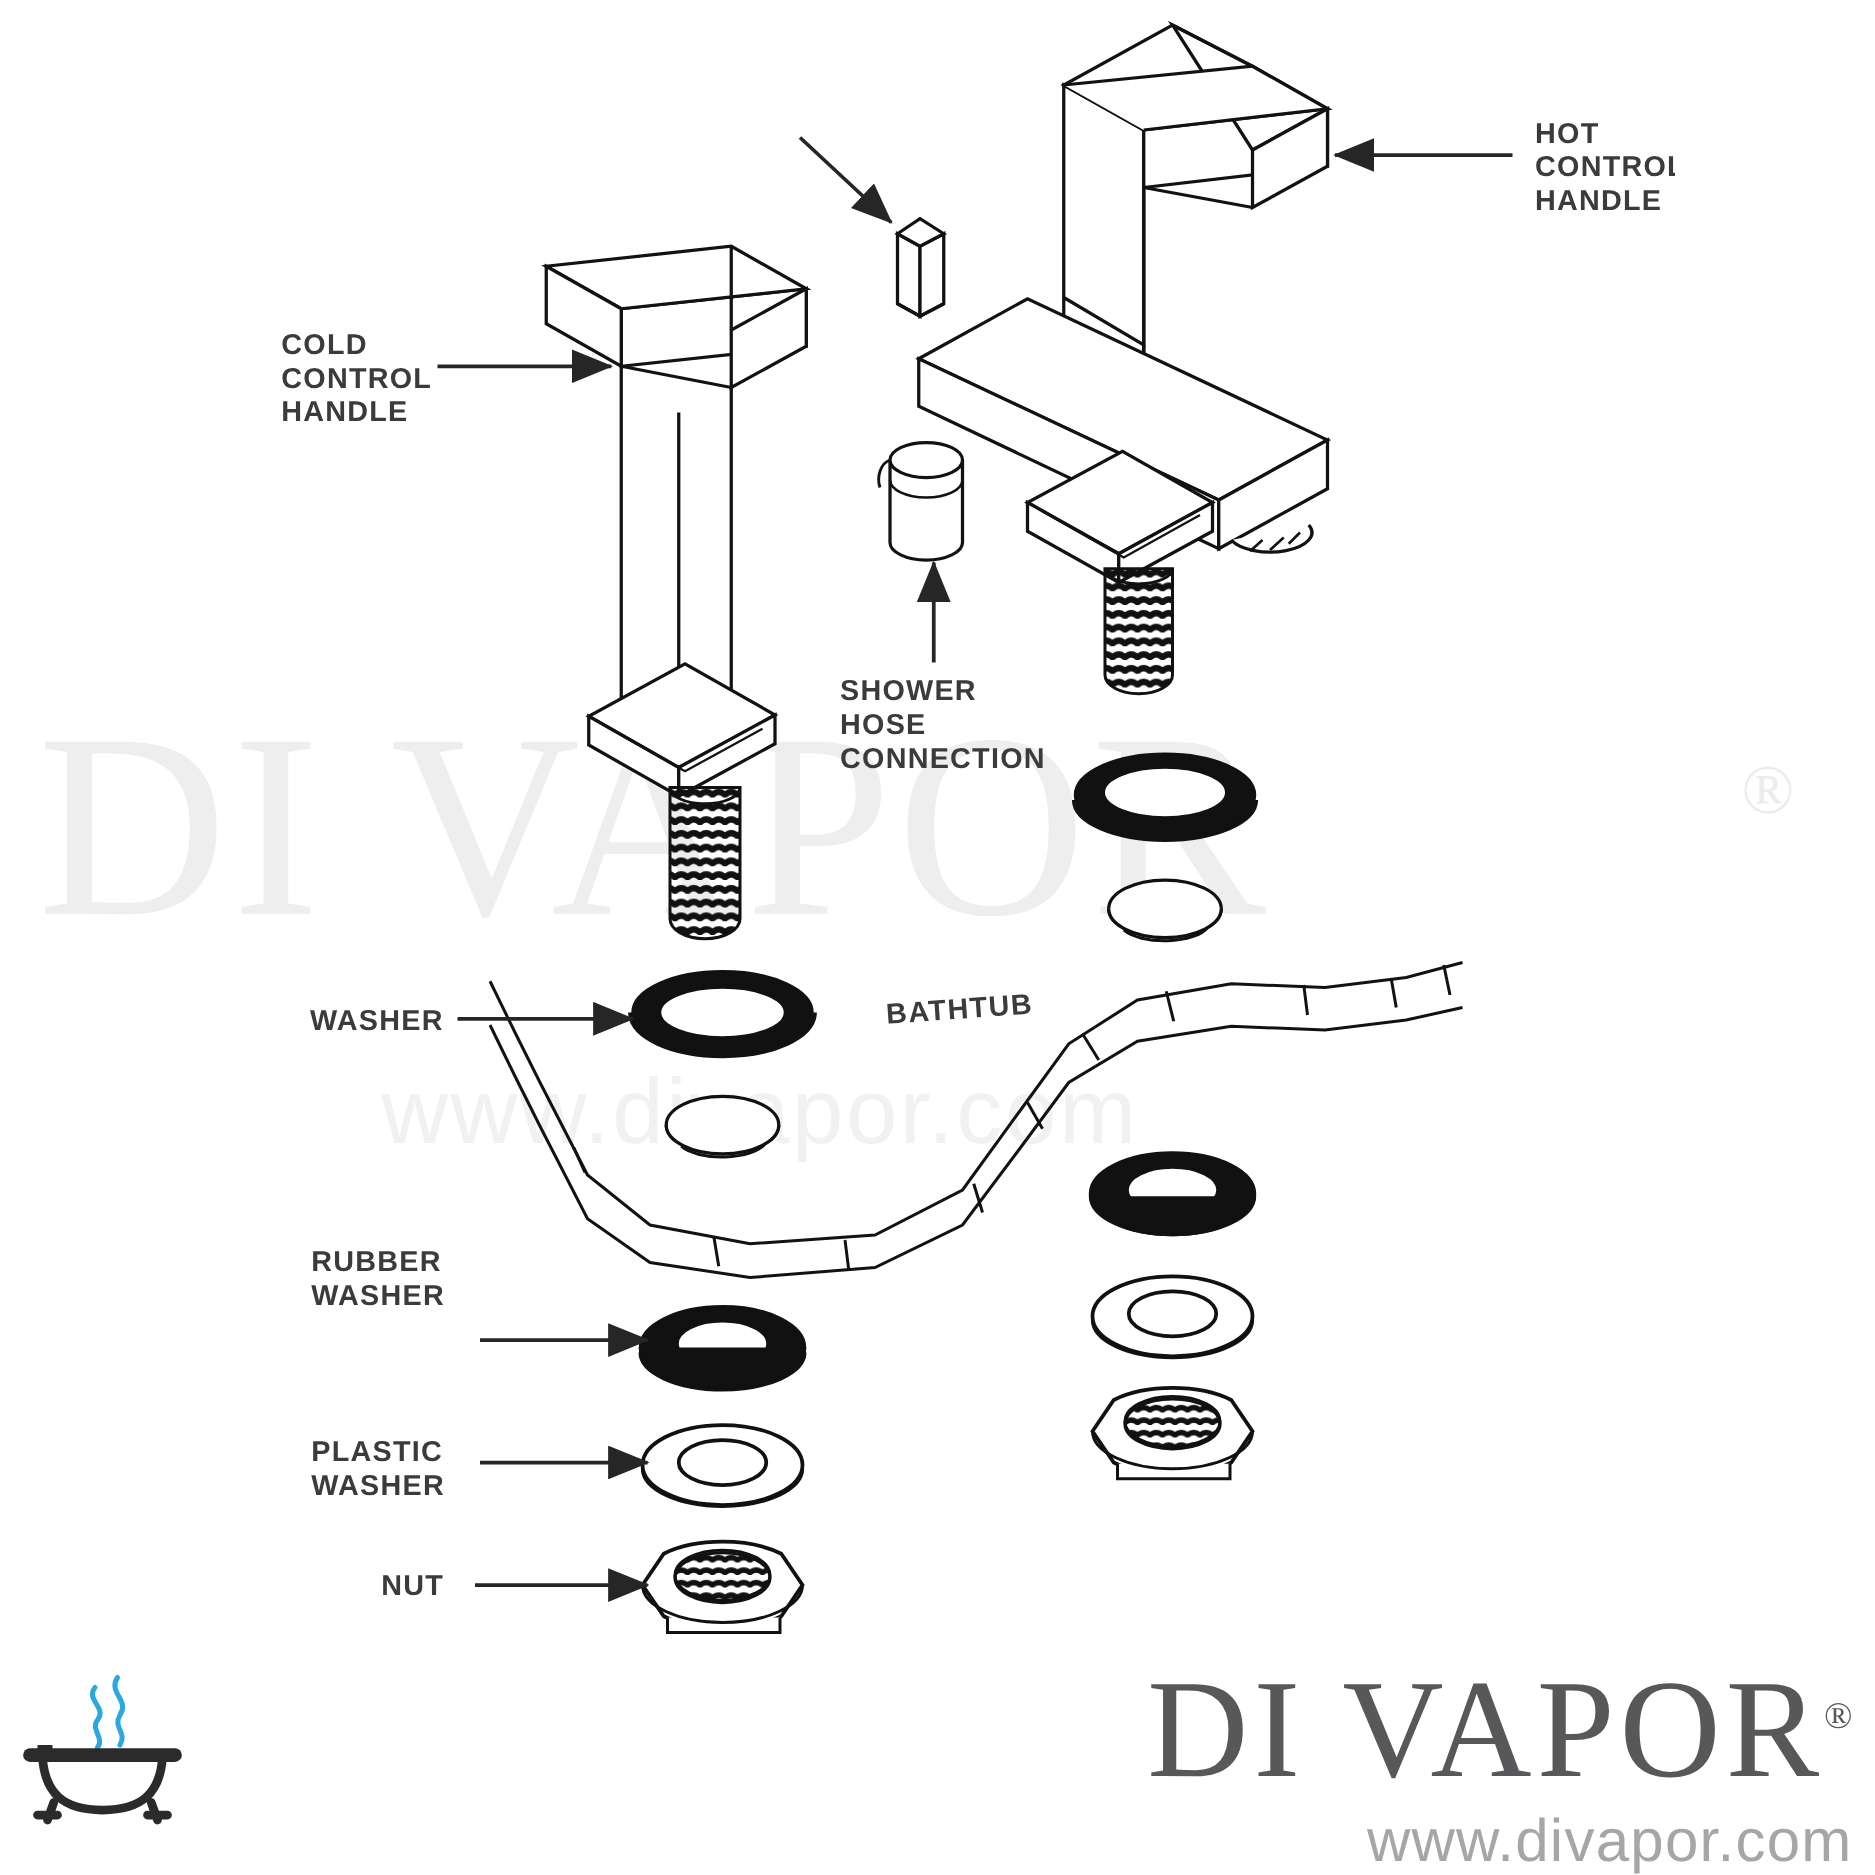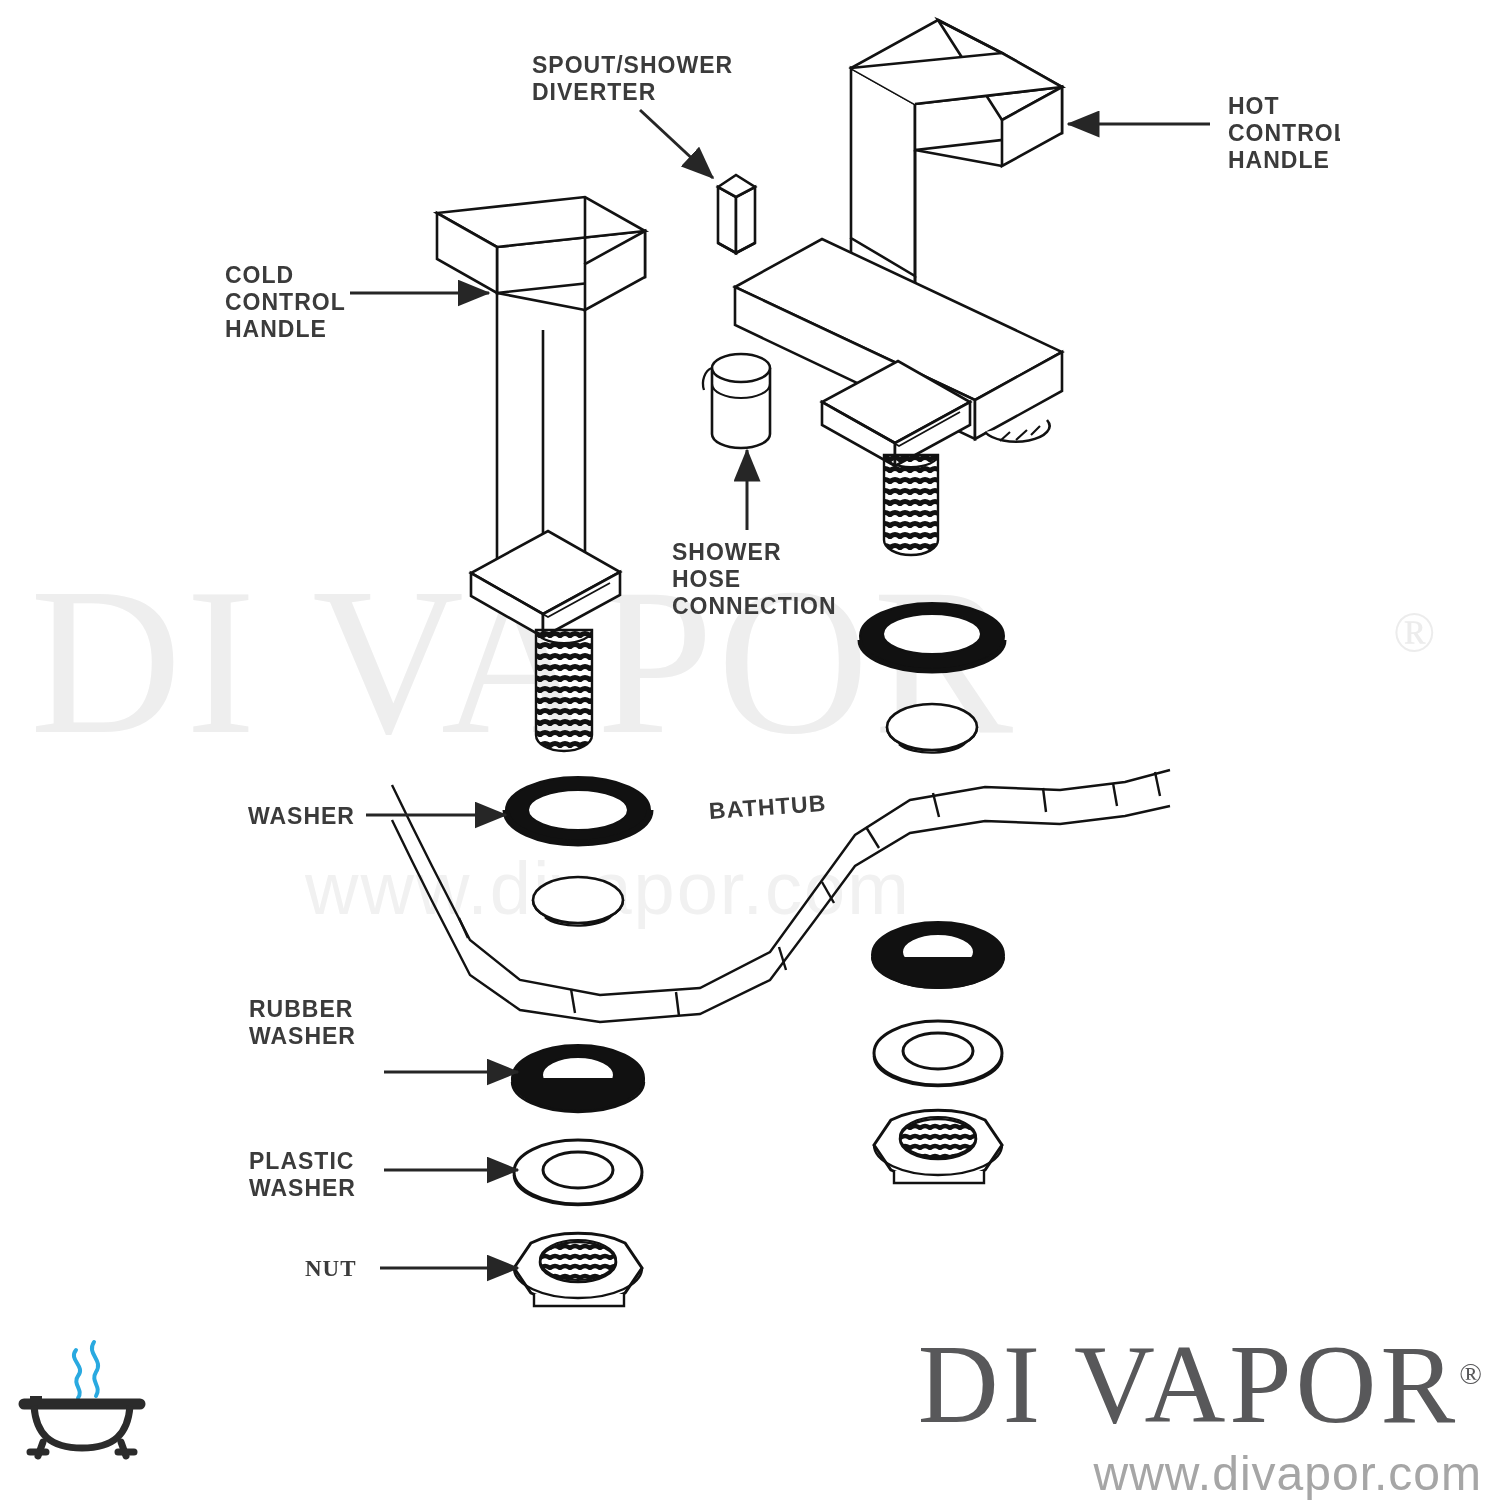--- a/index.html
+++ b/index.html
@@ -269,22 +269,20 @@
       <line x1="1210" y1="124" x2="1068" y2="124" marker-end="url(#arrowhead)"></line>
       <line x1="350" y1="293" x2="489" y2="293" marker-end="url(#arrowhead)"></line>
       <line x1="747" y1="530" x2="747" y2="450" marker-end="url(#arrowhead)"></line>
       <line x1="366" y1="815" x2="506" y2="815" marker-end="url(#arrowhead)"></line>
       <line x1="384" y1="1072" x2="518" y2="1072" marker-end="url(#arrowhead)"></line>
       <line x1="384" y1="1170" x2="518" y2="1170" marker-end="url(#arrowhead)"></line>
       <line x1="380" y1="1268" x2="518" y2="1268" marker-end="url(#arrowhead)"></line>
     </g>
   </svg>
 
-  <div class="lbl" style="left:532px;top:52px;">SPOUT/SHOWER
-DIVERTER</div>
 
   <div class="lbl" style="left:1228px;top:93px;width:112px;overflow:hidden;">HOT
 CONTROL
 HANDLE</div>
 
   <div class="lbl" style="left:225px;top:231px;margin-top:31px;">COLD
 CONTROL
 HANDLE</div>
 
   <div class="lbl" style="left:672px;top:539px;">SHOWER
@@ -294,21 +292,21 @@
   <div class="lbl" style="left:248px;top:803px;">WASHER</div>
 
   <div class="lbl-bathtub" style="left:708px;top:798px;">BATHTUB</div>
 
   <div class="lbl" style="left:249px;top:996px;">RUBBER
 WASHER</div>
 
   <div class="lbl" style="left:249px;top:1148px;">PLASTIC
 WASHER</div>
 
-  <div class="lbl" style="left:305px;top:1255px;font-family:Liberation Serif, serif;">NUT</div>
+  <div class="lbl" style="left:305px;top:1255px;">NUT</div>
 
   <div class="bathstore">
     <svg width="132" height="132" viewBox="0 0 132 132">
 
       <g fill="none" stroke="#29a9e0" stroke-width="4" stroke-linecap="round">
         <path d="M60,20 C52,30 70,36 62,46 C56,54 68,60 62,68"></path>
         <path d="M78,12 C70,24 88,30 80,42 C74,52 86,56 80,66"></path>
       </g>
 
       <path d="M8,74 L124,74" stroke="#2b2b2b" stroke-width="11" stroke-linecap="round" fill="none"></path>

